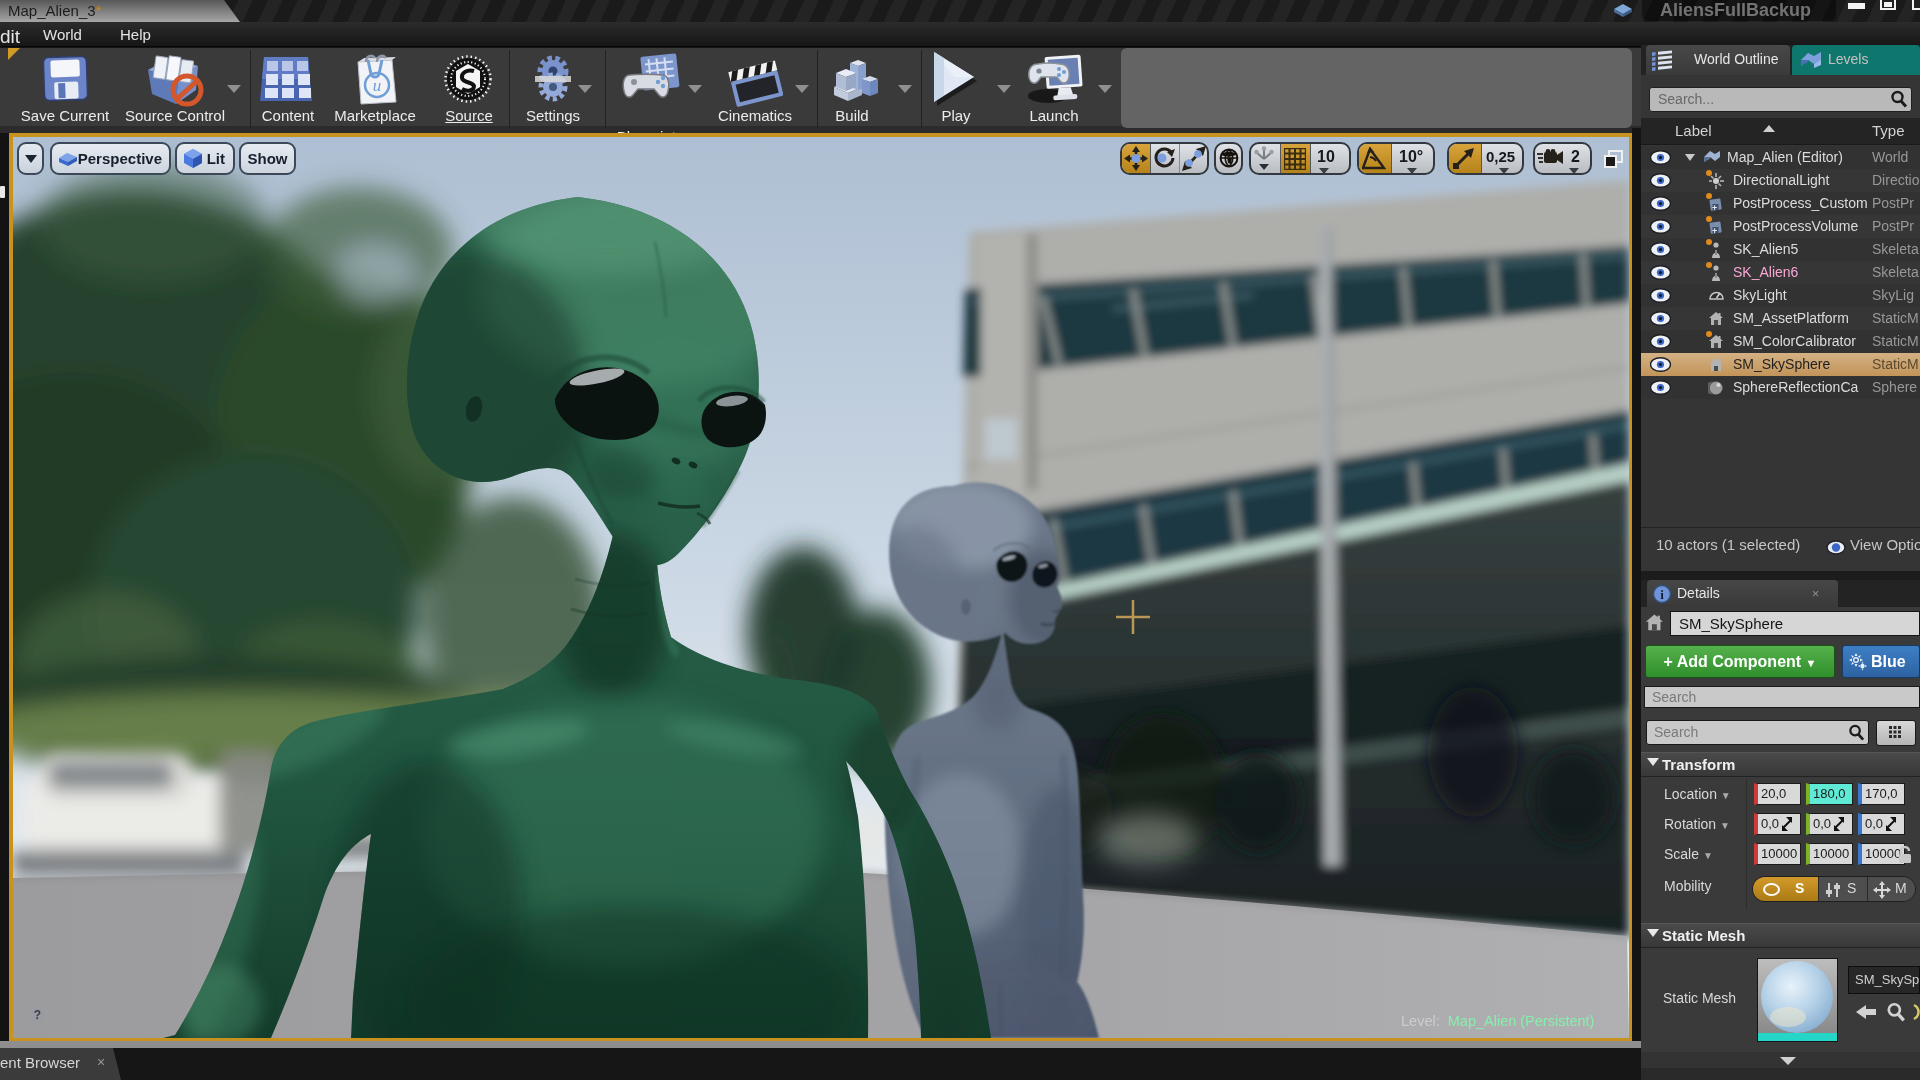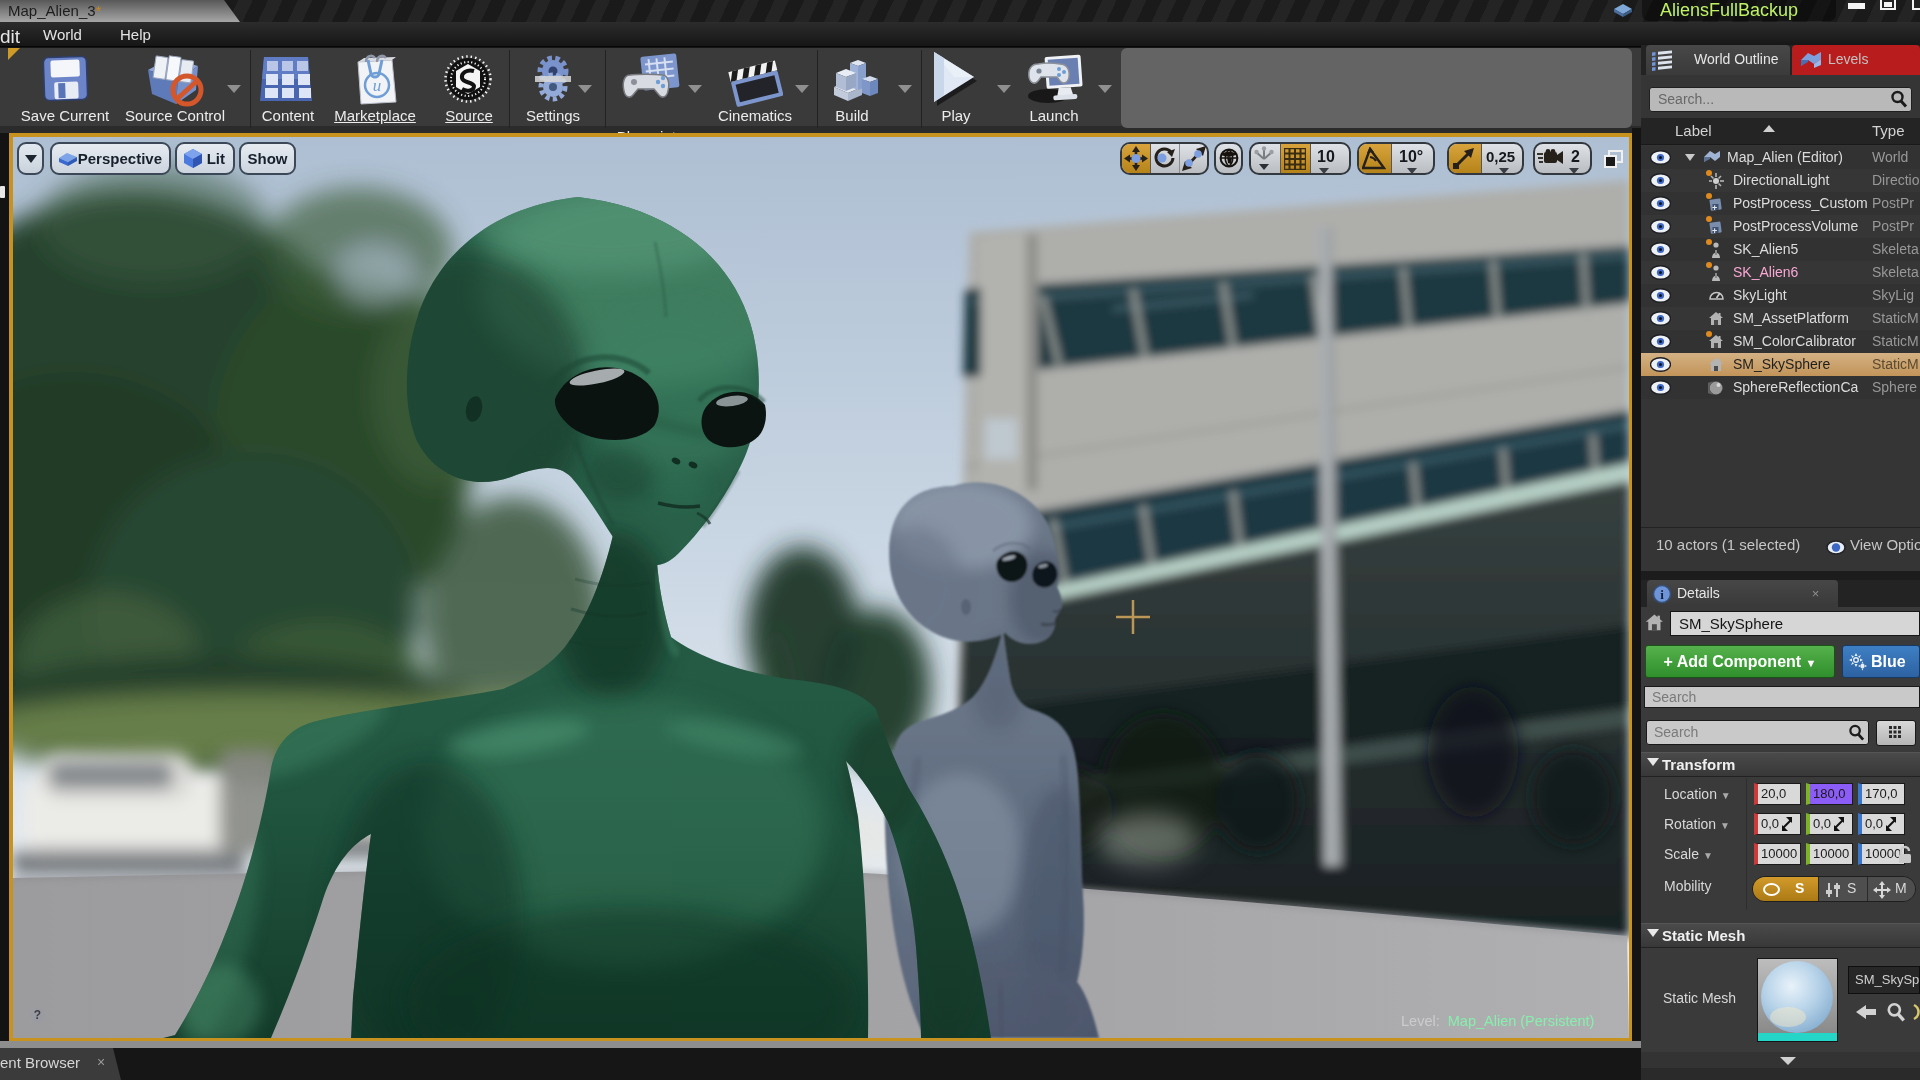--- a/index.html
+++ b/index.html
@@ -18,21 +18,21 @@
 <div class="abs" style="left:0;top:0;width:240px;height:22px;
   background:linear-gradient(#585858,#a6a6a6); clip-path:polygon(0 0,224px 0,240px 22px,0 22px);
   color:#1d1d1d;font-size:15px;line-height:21px;padding-left:8px;">Map_Alien_3<span style="color:#c8861e">*</span></div>
 <div class="abs" style="left:1612px;top:2px;width:22px;height:16px;">
   <svg width="22" height="16">
         <polygon points="2,7 11,2 20,7 11,12" fill="#7fa8d8"></polygon>
         <polygon points="2,7 11,12 11,15 2,10" fill="#4a6f9e"></polygon>
         <polygon points="20,7 11,12 11,15 20,10" fill="#3d5d86"></polygon>
       </svg></div>
 <div class="abs" style="left:1642px;top:0;width:194px;height:21px;background:rgba(0,0,0,0.4);border-radius:0 0 7px 7px;"></div>
-<div class="abs" style="left:1660px;top:0px;width:250px;height:20px;color:#bef264;font-size:18px;">AliensFullBackup</div>
+<div class="abs" style="left:1660px;top:0px;width:250px;height:20px;color:#737373;font-size:18px;font-weight:bold;">AliensFullBackup</div>
 <div class="abs" style="left:1848px;top:3px;width:17px;height:6px;background:#f4f4f4;"></div>
 <div class="abs" style="left:1880px;top:-6px;width:16px;height:16px;border:2.5px solid #f4f4f4;background:#222;"></div>
 <div class="abs" style="left:1884px;top:2px;width:8px;height:5px;background:#f4f4f4;"></div>
 <div class="abs" style="left:1912px;top:-4px;width:14px;height:14px;border:2.5px solid #f4f4f4;background:#222;"></div>
 
 <div class="abs" style="left:0;top:22px;width:1920px;height:25px;
   background:linear-gradient(#2c2c2c,#161616); border-bottom:1px solid #060606;"></div>
 <div class="abs" style="left:0;top:26px;color:#e4e4e4;font-size:19px;text-align:right;">dit</div>
 <div class="abs" style="left:43px;top:26px;color:#e4e4e4;font-size:15px;">World</div>
 <div class="abs" style="left:120px;top:26px;color:#e4e4e4;font-size:15px;">Help</div>
@@ -170,21 +170,21 @@
   <path d="M14,14 C7,14 4,20 5,27 C6,33 11,35 14,31 L17,27 L33,27 L36,31 C39,35 44,33 45,27 C46,20 43,14 36,14 C30,13 20,13 14,14 Z" fill="#dee3ec" stroke="#8b9099" stroke-width="1.5"></path>
     <circle cx="15" cy="21" r="2.6" fill="#7d8796"></circle>
       <circle cx="35" cy="19" r="2" fill="#6f9ed6"></circle>
       <circle cx="40" cy="22" r="2" fill="#6f9ed6"></circle>
       <circle cx="35" cy="25" r="2" fill="#6f9ed6"></circle>
 </svg>
 
 <div class="abs lbl" style="left:5px;top:107px;width:120px;">Save Current</div>
 <div class="abs lbl" style="left:115px;top:107px;width:120px;">Source Control</div>
 <div class="abs lbl" style="left:248px;top:107px;width:80px;">Content</div>
-<div class="abs lbl" style="left:325px;top:107px;width:100px;text-decoration:underline;">Marketplace</div>
+<div class="abs lbl" style="left:325px;top:107px;width:100px;">Marketplace</div>
 <div class="abs lbl" style="left:434px;top:107px;width:70px;text-decoration:underline;">Source</div>
 <div class="abs lbl" style="left:518px;top:107px;width:70px;">Settings</div>
 <div class="abs lbl" style="left:610px;top:107px;width:80px;margin-top:21px;">Blueprints</div>
 <div class="abs lbl" style="left:705px;top:107px;width:100px;">Cinematics</div>
 <div class="abs lbl" style="left:822px;top:107px;width:60px;">Build</div>
 <div class="abs lbl" style="left:926px;top:107px;width:60px;">Play</div>
 <div class="abs lbl" style="left:1024px;top:107px;width:60px;">Launch</div>
 
 <div class="abs" style="left:227px;top:85px;width:0;height:0;border-left:7px solid transparent;border-right:7px solid transparent;border-top:8px solid #8f8f8f;"></div>
 <div class="abs" style="left:578px;top:85px;width:0;height:0;border-left:7px solid transparent;border-right:7px solid transparent;border-top:8px solid #8f8f8f;"></div>
@@ -558,21 +558,21 @@
           <line x1="7" y1="19" x2="21" y2="19"></line>
         </g>
   <g fill="#6f94d8">
           <rect x="1" y="2.5" width="3.5" height="3.5"></rect>
           <rect x="1" y="7.5" width="3.5" height="3.5"></rect>
           <rect x="1" y="12.5" width="3.5" height="3.5"></rect>
           <rect x="1" y="17.5" width="3.5" height="3.5"></rect>
         </g>
       </g>
 </svg>
-<div class="abs" style="left:1792px;top:45px;width:128px;height:30px;background:#b91c1c;border-radius:4px 4px 0 0;color:#c2c2c2;font-size:14px;line-height:29px;"><span style="margin-left:36px;">Levels</span></div>
+<div class="abs" style="left:1792px;top:45px;width:128px;height:30px;background:#0f766e;border-radius:4px 4px 0 0;color:#c2c2c2;font-size:14px;line-height:29px;"><span style="margin-left:36px;">Levels</span></div>
 <svg class="abs" style="left:1799px;top:51px;" width="24" height="18" viewBox="0 0 24 18">
   <polygon points="2,9 9,2 15,5 22,1 22,8 15,13 9,9 2,15" fill="#7da0dc"></polygon>
   <polygon points="2,9 2,15 9,11 9,9" fill="#4a6fb0"></polygon>
       <polygon points="22,8 22,14 15,17 15,13" fill="#9ab8ea"></polygon>
 </svg>
 <div class="abs" style="left:1641px;top:75px;width:279px;height:496px;background:#353535;"></div>
 <div class="abs" style="left:1649px;top:87px;width:263px;height:25px;background:#b9b9b9;border:1px solid #1f1f1f;border-radius:3px;color:#686868;font-size:14px;line-height:23px;padding-left:8px;">Search...</div>
 <svg class="abs" style="left:1890px;top:90px;" width="18" height="18" viewBox="0 0 18 18">
       <circle cx="7.5" cy="7" r="5" fill="none" stroke="#1c1c1c" stroke-width="2.4"></circle>
       <line x1="11" y1="11" x2="16" y2="16.5" stroke="#1c1c1c" stroke-width="3"></line>
@@ -793,21 +793,21 @@
 
 <div class="abs" style="left:1641px;top:752px;width:279px;height:25px;background:linear-gradient(#4a4a4a,#383838);border-top:1px solid #555;border-bottom:1px solid #222;color:#f0f0f0;font-size:15px;font-weight:bold;line-height:24px;"><span style="margin-left:21px;">Transform</span></div>
 <div class="abs" style="left:1647px;top:758px;width:0;height:0;border-left:6px solid transparent;border-right:6px solid transparent;border-top:8px solid #e8e8e8;"></div>
 <div class="abs" style="left:1641px;top:778px;width:279px;height:132px;background:#3a3a3a;"></div>
 <div class="abs" style="left:1746px;top:778px;width:1px;height:132px;background:#2e2e2e;"></div>
 <div class="abs" style="left:1664px;top:786px;color:#d8d8d8;font-size:14px;">Location <span style="font-size:10px;color:#aaa;">▼</span></div>
 <div class="abs" style="left:1664px;top:816px;color:#d8d8d8;font-size:14px;">Rotation <span style="font-size:10px;color:#aaa;">▼</span></div>
 <div class="abs" style="left:1664px;top:846px;color:#d8d8d8;font-size:14px;">Scale <span style="font-size:10px;color:#aaa;">▼</span></div>
 <div class="abs" style="left:1664px;top:878px;color:#d8d8d8;font-size:14px;">Mobility</div>
 <div class="abs" style="left:1754px;top:783px;width:47px;height:22px;background:#d9d9d9;border:1px solid #1a1a1a;border-left:4px solid #cc3a3a;color:#1a1a1a;font-size:13px;line-height:20px;padding-left:3px;white-space:nowrap;overflow:hidden;">20,0</div>
-<div class="abs" style="left:1806px;top:783px;width:47px;height:22px;background:#8b5cf6;border:1px solid #1a1a1a;border-left:4px solid #7fb327;color:#1a1a1a;font-size:13px;line-height:20px;padding-left:3px;white-space:nowrap;overflow:hidden;">180,0</div>
+<div class="abs" style="left:1806px;top:783px;width:47px;height:22px;background:#5eead4;border:1px solid #1a1a1a;border-left:4px solid #7fb327;color:#1a1a1a;font-size:13px;line-height:20px;padding-left:3px;white-space:nowrap;overflow:hidden;">180,0</div>
 <div class="abs" style="left:1858px;top:783px;width:47px;height:22px;background:#d9d9d9;border:1px solid #1a1a1a;border-left:4px solid #3a76c9;color:#1a1a1a;font-size:13px;line-height:20px;padding-left:3px;white-space:nowrap;overflow:hidden;">170,0</div>
 <div class="abs" style="left:1754px;top:813px;width:47px;height:22px;background:#d9d9d9;border:1px solid #1a1a1a;border-left:4px solid #cc3a3a;color:#1a1a1a;font-size:13px;line-height:20px;padding-left:3px;white-space:nowrap;overflow:hidden;">0,0</div>
 <svg class="abs" style="left:1780px;top:817px;" width="14" height="14" viewBox="0 0 14 14">
       <rect width="14" height="14" fill="#d9d9d9"></rect>
       <g stroke="#111" stroke-width="2">
         <line x1="3" y1="11" x2="11" y2="3"></line>
       </g>
       <polygon points="12,0 12,6 6,0" fill="#111"></polygon>
       <polygon points="2,14 2,8 8,14" fill="#111"></polygon>
     </svg>

